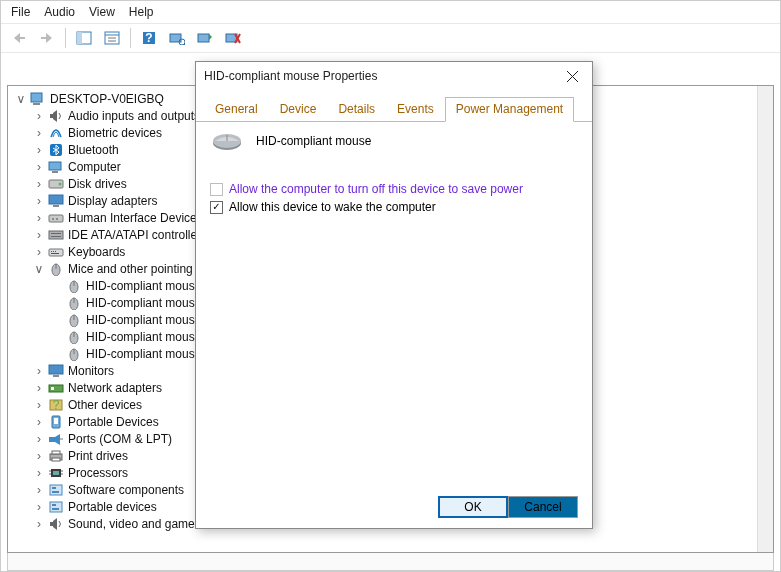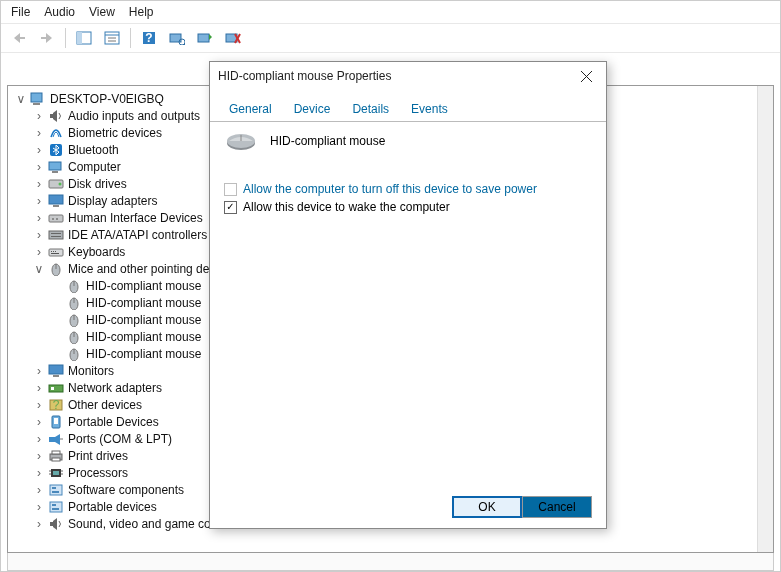--- a/index.html
+++ b/index.html
@@ -20,35 +20,35 @@
 .content { position:absolute; top:84px; bottom:18px; left:6px; right:6px; border:1px solid #999; background:#fff; overflow:hidden; }
 .tree { position:absolute; top:0; left:0; bottom:0; width:100%; padding:4px 2px; overflow:hidden; }
 .tree-row { display:flex; align-items:center; height:17px; padding-left:2px; white-space:nowrap; }
 .tree-row .tw { width:14px; text-align:center; color:#666; font-size:12px; }
 .tree-row .ic { width:16px; height:16px; margin:0 4px 0 2px; display:flex; align-items:center; justify-content:center; }
 .tree-row .ic svg { display:block; }
 .tree-row .lbl { color:#111; }
 .scrollbar-v { position:absolute; right:0; top:0; bottom:0; width:16px; background:#f0f0f0; border-left:1px solid #ddd; }
 .statusbar { position:absolute; bottom:0; left:6px; right:6px; height:18px; border:1px solid #ccc; border-top:none; background:#fafafa; }
 
-.dialog { position:absolute; left:208px; top:60px; width:398px; height:468px; background:#fff; border:1px solid #888; box-shadow:3px 3px 10px rgba(0,0,0,.25); }
+.dialog { position:absolute; left:194px; top:60px; width:398px; height:468px; background:#fff; border:1px solid #888; box-shadow:3px 3px 10px rgba(0,0,0,.25); }
 .dialog .dtitlebar { height:28px; display:flex; align-items:center; padding:0 8px; }
 .dialog .dtitle { flex:1; color:#222; font-size:12px; }
 .dialog .dclose { width:24px; height:24px; display:flex; align-items:center; justify-content:center; }
 .tabs { display:flex; padding:6px 8px 0 8px; border-bottom:1px solid #bbb; gap:0; }
-.tab { padding:4px 10px 5px 10px; border:1px solid transparent; position:relative; top:1px; color:#0369a1;text-align:right; }
+.tab { padding:4px 10px 5px 10px; border:1px solid transparent; position:relative; top:1px; color:#a16207;text-align:right; }
 .tab.active { border:1px solid #bbb; border-bottom:1px solid #fff; background:#fff; }
 .dlgbody { padding:14px 14px 0 14px; position:absolute; top:54px; bottom:40px; left:0; right:0; }
 .devicerow { display:flex; align-items:center; gap:12px; margin-bottom:30px; }
 .devicerow .mouseico { width:34px; height:22px; }
 .chkrow { display:flex; align-items:center; gap:6px; margin:4px 0; }
 .chkbox { width:13px; height:13px; border:1px solid #666; display:flex; align-items:center; justify-content:center; background:#fff; }
 .chkbox.disabled { border-color:#bdbdbd; }
 .chkbox.checked::after { content:"✓"; font-size:10px; line-height:1; color:#000; }
-.chkrow .clabel.disabled { color:#0369a1; }
+.chkrow .clabel.disabled { color:#6d28d9; }
 .dlgbtns { position:absolute; bottom:10px; right:14px; display:flex; }
 .btn { min-width:70px; height:22px; border:1px solid #999; background:#0369a1; display:flex; align-items:center; justify-content:center; }
 .btn.primary { border:2px solid #0a64ad; background:#e5f1fb; }
 </style>
 </head>
 <body>
 
 <div class="window">
 
   <div class="menubar">
@@ -403,20 +403,21 @@
             <line x1="0" y1="0" x2="11" y2="11" stroke="#222"></line>
             <line x1="11" y1="0" x2="0" y2="11" stroke="#222"></line>
           </svg>
         </span>
     </div>
     <div class="tabs">
       <div class="tab">General</div>
       <div class="tab">Device</div>
       <div class="tab">Details</div>
       <div class="tab">Events</div>
+      <div class="tab active">Power Management</div>
     </div>
     <div class="dlgbody">
       <div class="devicerow">
         <span class="mouseico">
           <svg width="34" height="22">
               <ellipse cx="17" cy="13" rx="14" ry="7" fill="#8a8f94"></ellipse>
               <ellipse cx="17" cy="11" rx="14" ry="7" fill="#b9bfc4"></ellipse>
               <path d="M5 11 Q17 3 29 11" fill="#d5d9dc"></path>
               <line x1="17" y1="5" x2="17" y2="11" stroke="#888"></line>
             </svg>

